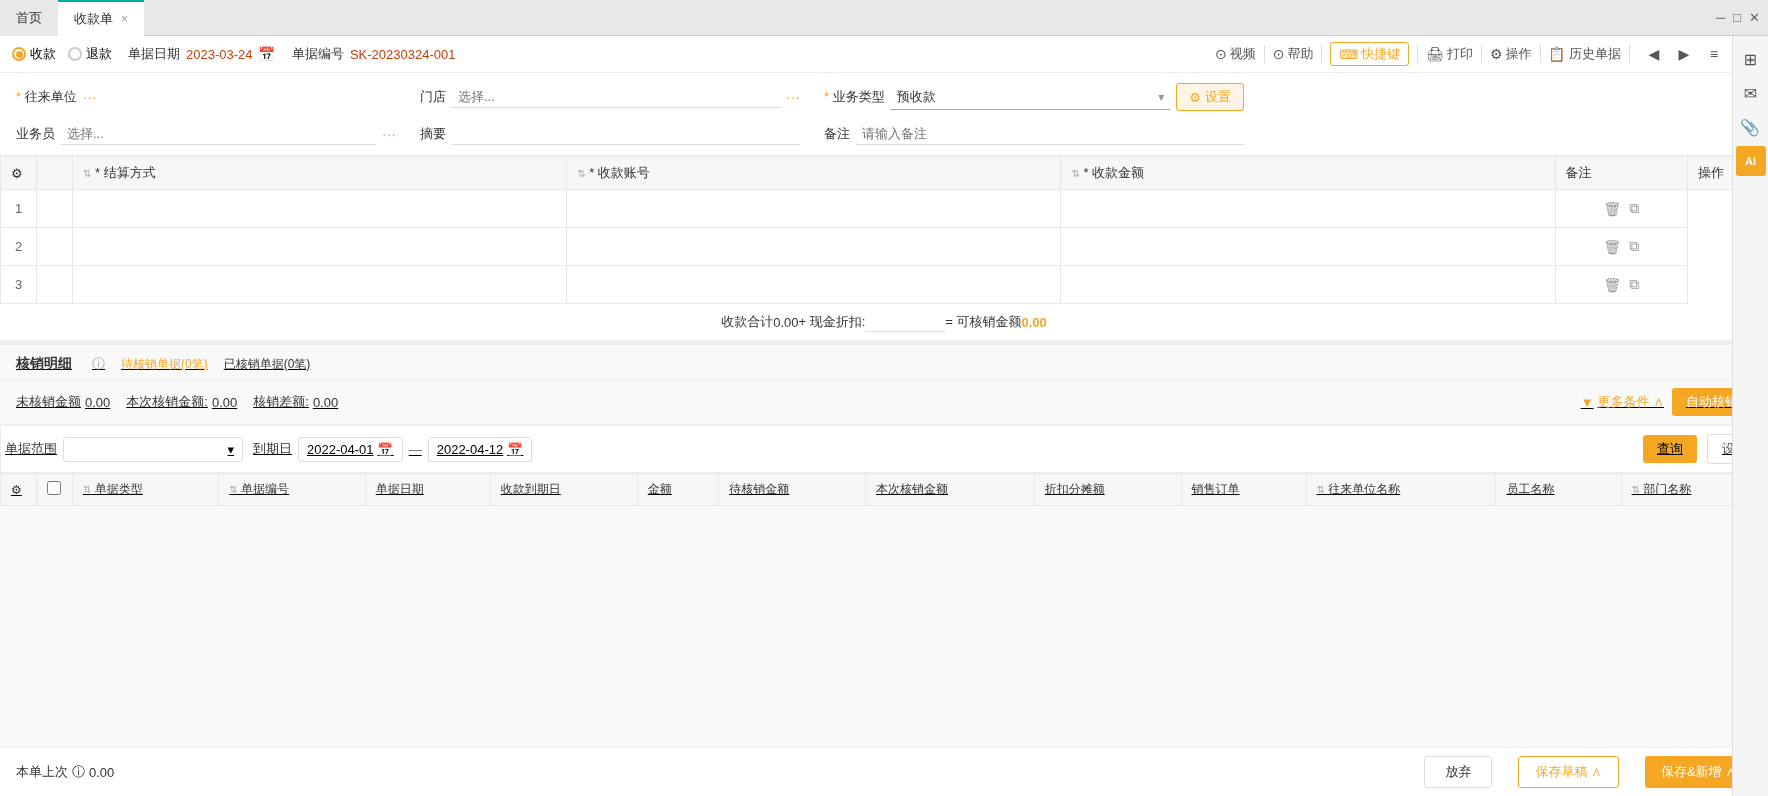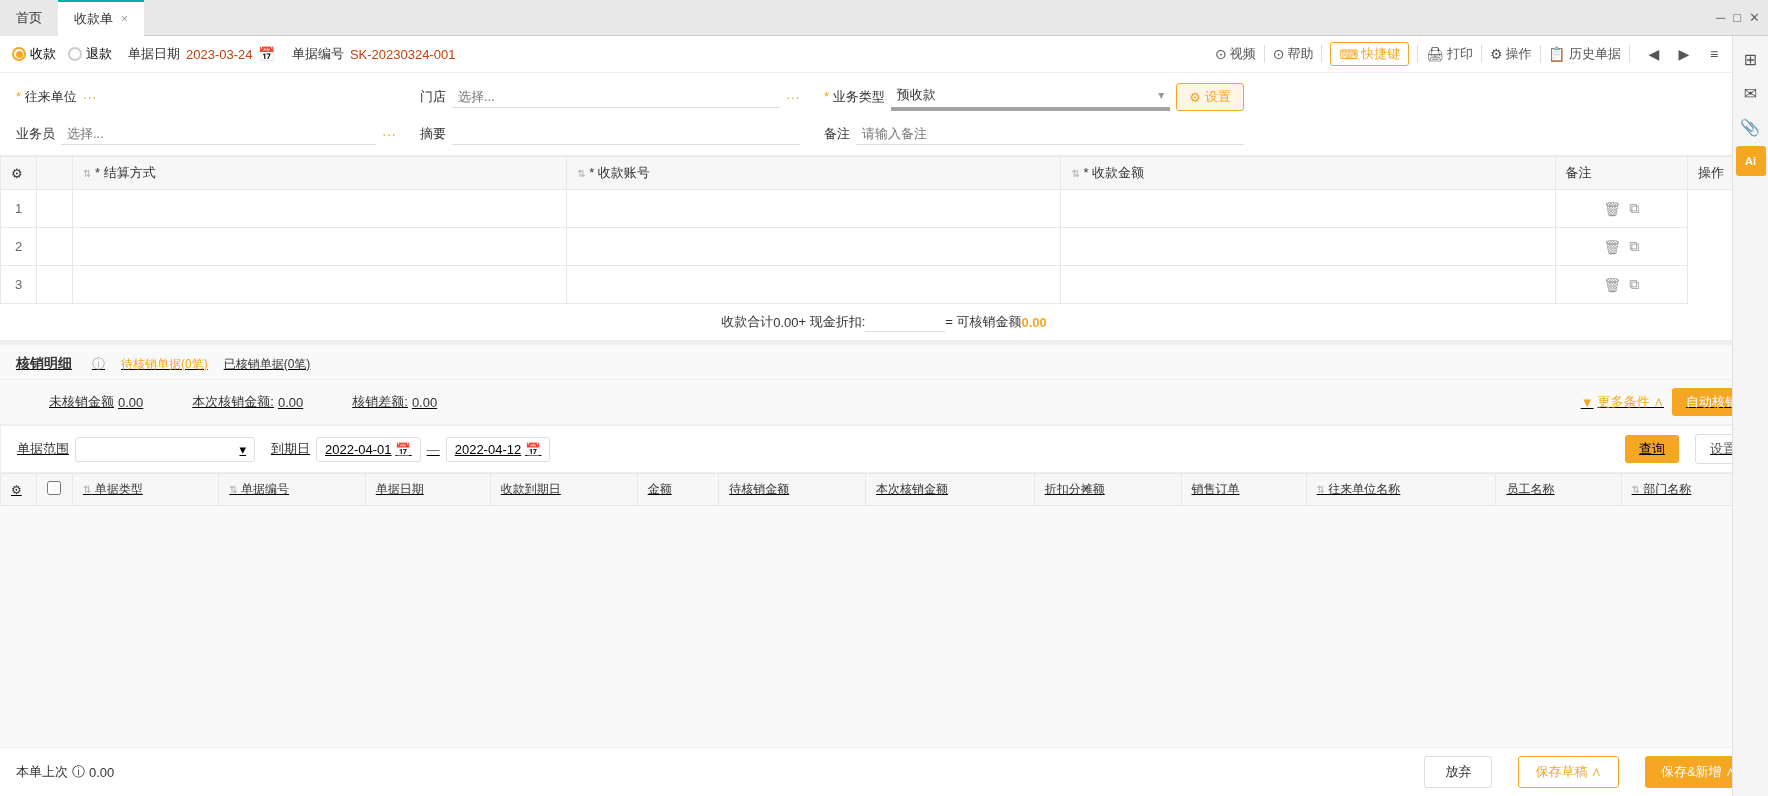--- a/index.html
+++ b/index.html
@@ -70,29 +70,29 @@
     .summary-input { border: none; border-bottom: 1px solid #ddd; width: 80px; padding: 2px 4px; outline: none; }
 
     
     .reconcile-section { flex: 1; overflow: auto; padding: 0; }
     .reconcile-header { display: flex; align-items: center; padding: 10px 16px 6px; gap: 16px; border-bottom: 1px solid #eee; }
     .reconcile-title { font-size: 14px; font-weight: bold; color: #333; }
     .info-icon { color: #aaa; cursor: pointer; font-size: 13px; margin-left: 4px; }
     .tab-link { color: #f5a623; cursor: pointer; font-size: 12px; }
     .tab-link.inactive { color: #333; }
     .reconcile-stats { display: flex; align-items: center; padding: 8px 16px; gap: 16px; border-bottom: 1px solid #eee; }
-    .stat-item { display: flex; align-items: center; gap: 4px; font-size: 13px; margin-left: 33px; }
+    .stat-item { display: flex; align-items: center; gap: 4px; font-size: 13px; }
     .stat-label { color: #333; }
     .stat-value { color: #333; }
     .stat-right { margin-left: auto; display: flex; align-items: center; gap: 8px; }
     .filter-btn { color: #f5a623; cursor: pointer; font-size: 13px; display: flex; align-items: center; gap: 4px; }
     .auto-btn { background: #f5a623; color: #fff; border: none; padding: 5px 14px; border-radius: 3px; cursor: pointer; font-size: 13px; }
 
     
-    .filter-bar { display: flex; align-items: center; padding: 8px 16px; gap: 16px; border-bottom: 1px solid #eee; }
+    .filter-bar { display: flex; align-items: center; padding: 8px 4px; gap: 10px; border-bottom: 1px solid #eee; }
     .filter-field { display: flex; align-items: center; gap: 6px; }
     .filter-label { color: #333; white-space: nowrap; }
     .filter-select { border: 1px solid #ddd; padding: 4px 8px; border-radius: 3px; min-width: 150px; display: flex; align-items: center; justify-content: space-between; cursor: pointer; }
     .filter-date { border: 1px solid #ddd; padding: 4px 8px; border-radius: 3px; display: flex; align-items: center; gap: 4px; cursor: pointer; }
     .date-dash { color: #666; }
     .query-btn { background: #f5a623; color: #000000; border: none; padding: 5px 14px; border-radius: 3px; cursor: pointer; font-size: 13px; margin-left: auto; }
     .settings-btn2 { background: #fff; border: 1px solid #ddd; padding: 5px 14px; border-radius: 3px; cursor: pointer; font-size: 13px; color: #555; }
 
     
     .reconcile-table { width: 100%; border-collapse: collapse; }
@@ -203,21 +203,21 @@
       </div>
 
       <div class="form-field" style="flex:2; max-width:380px;">
         <label>门店</label>
         <input class="form-input" type="text" placeholder="选择..." style="">
         <span class="ellipsis-btn">···</span>
       </div>
 
       <div class="form-field" style="flex:2; max-width:420px;">
         <label><span class="req">*</span> 业务类型</label>
-        <div class="select-field" style="flex:1; display:flex; align-items:center; gap:4px; border-bottom:4px solid #a3a3a3; padding: 3px 6px;">
+        <div class="select-field" style="flex:1; display:flex; align-items:center; gap:4px; border-bottom:1px solid #a3a3a3; padding: 3px 6px;">
           <span class="select-value">预收款</span>
           <span style="flex:1"></span>
           <span class="chevron-down">▾</span>
         </div>
         <button class="settings-btn">
           <span>⚙</span>
           <span>设置</span>
         </button>
       </div>
     </div>

